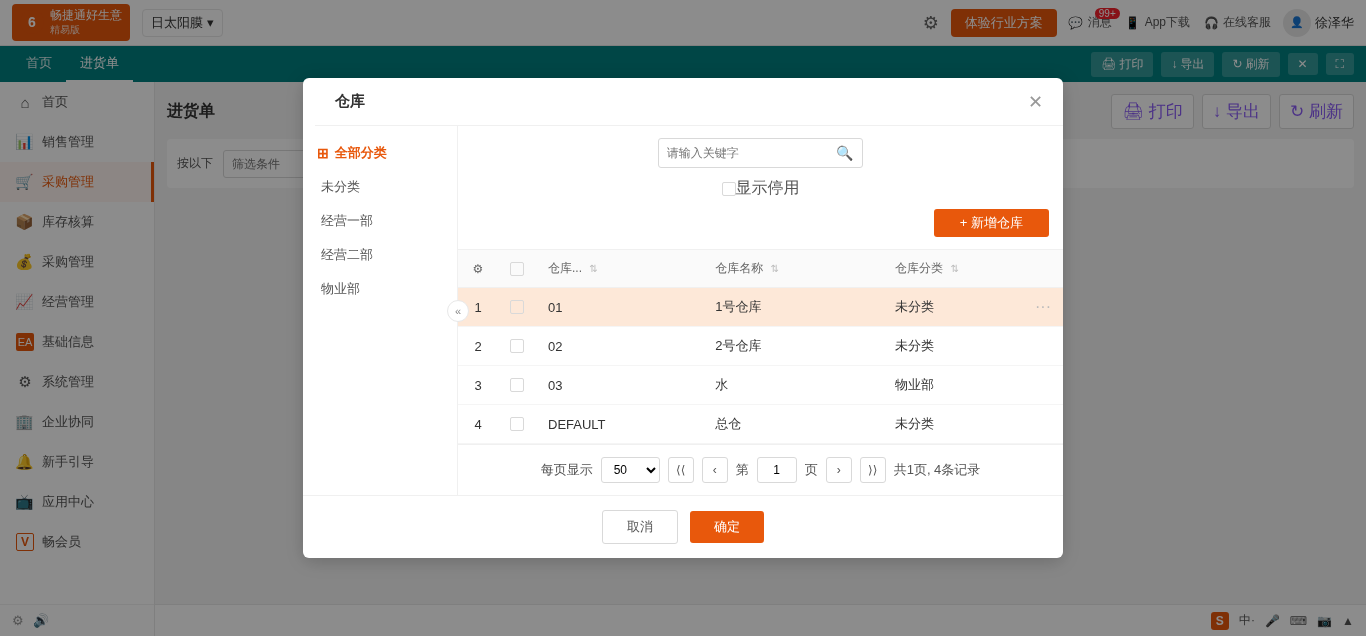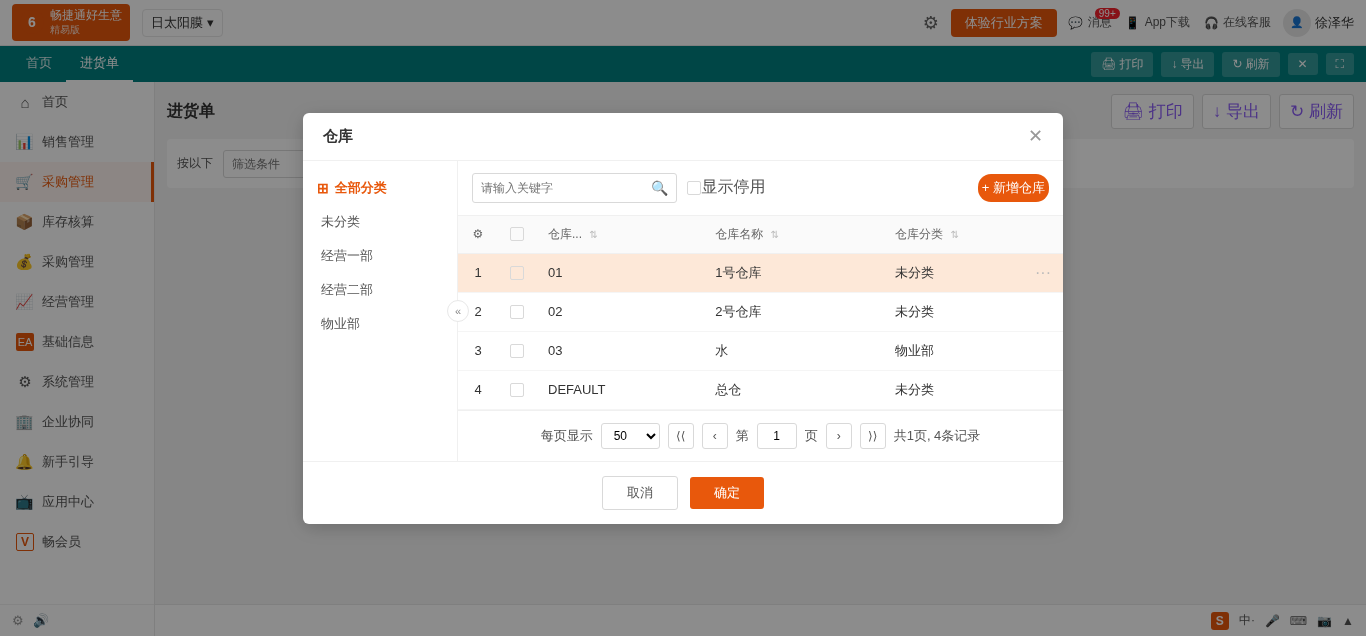--- a/index.html
+++ b/index.html
@@ -78,44 +78,44 @@
       display: flex; align-items: center; justify-content: center;
     }
 
     
     .modal {
       background: #fff; border-radius: 6px; width: 760px; max-height: 580px;
       display: flex; flex-direction: column; box-shadow: 0 4px 20px rgba(0,0,0,0.2);
     }
     .modal-header {
       display: flex; align-items: center; justify-content: space-between;
-      padding: 14px 20px; border-bottom: 1px solid #f0f0f0;
+      padding: 14px 20px; border-bottom: 1px solid #f0f0f0; margin-left: 12px;
     }
     .modal-title { font-size: 15px; font-weight: bold; color: #333; }
     .modal-close { cursor: pointer; font-size: 18px; color: #999; line-height: 1; }
     .modal-body { display: flex; flex: 1; min-height: 0; }
 
     
     .category-panel {
       width: 155px; border-right: 1px solid #f0f0f0; padding: 10px 0;
       flex-shrink: 0;
     }
     .category-header { display: flex; align-items: center; gap: 6px; padding: 8px 14px; font-weight: bold; color: #e8580c; font-size: 13px; cursor: pointer; }
     .category-icon { color: #e8580c; font-size: 14px; }
     .category-item { padding: 8px 18px; cursor: pointer; color: #555; font-size: 13px; }
 
     
     .content-panel { flex: 1; display: flex; flex-direction: column; min-width: 0; }
-    .content-toolbar { display: flex; align-items: center; gap: 10px; padding: 12px 14px; border-bottom: 1px solid #f0f0f0; }
+    .content-toolbar { display: flex; align-items: center; gap: 10px; padding: 12px 14px; border-bottom: 1px solid #f0f0f0; flex-direction: column; }
     .search-box { display: flex; align-items: center; border: 1px solid #d9d9d9; border-radius: 3px; overflow: hidden; height: 30px; }
     .search-input { border: none; outline: none; padding: 0 8px; font-size: 12px; width: 170px; color: #999; }
     .search-btn-icon { padding: 0 8px; cursor: pointer; color: #999; background: #fff; border: none; font-size: 14px; }
     .show-disabled { display: flex; align-items: center; color: #555; font-size: 16px; cursor: pointer; text-align: center; }
     .checkbox { width: 14px; height: 14px; border: 1px solid #d9d9d9; border-radius: 2px; cursor: pointer; }
-    .add-btn { margin-left: auto; background: #e8580c; color: #fff; border: none; border-radius: 13px; padding: 5px 4px; cursor: pointer; font-size: 13px; white-space: nowrap; text-align: center; }
+    .add-btn { margin-left: auto; background: #e8580c; color: #fff; border: none; border-radius: 3px; padding: 5px 26px; cursor: pointer; font-size: 13px; white-space: nowrap; text-align: center; }
 
     
     .table-wrapper { flex: 1; overflow: auto; }
     table { width: 100%; border-collapse: collapse; }
     thead tr { background: #fafafa; }
     th { padding: 10px 12px; text-align: left; font-size: 12px; color: #666; font-weight: normal; border-bottom: 1px solid #f0f0f0; white-space: nowrap; }
     td { padding: 10px 12px; font-size: 13px; color: #333; border-bottom: 1px solid #f5f5f5; white-space: nowrap; }
     tr.row-highlight { background: #fde8d8; }
     tr.row-highlight td { color: #333; }
     .sort-icon { color: #bbb; font-size: 10px; margin-left: 4px; }

